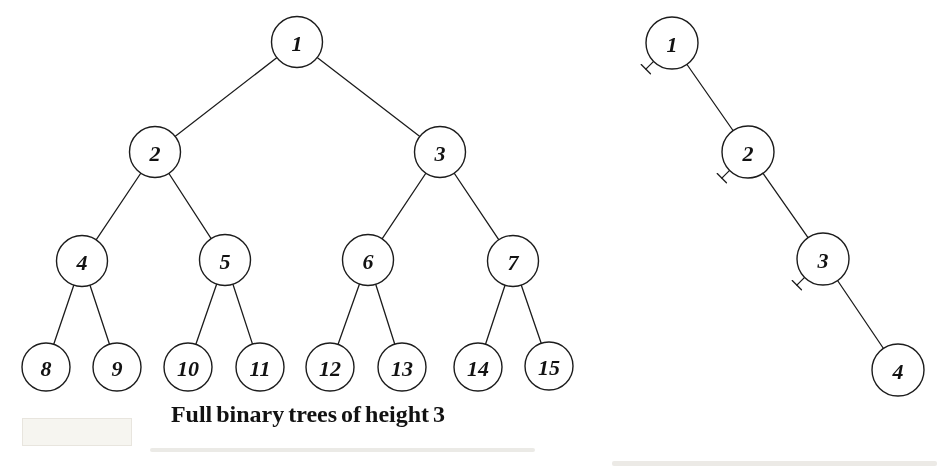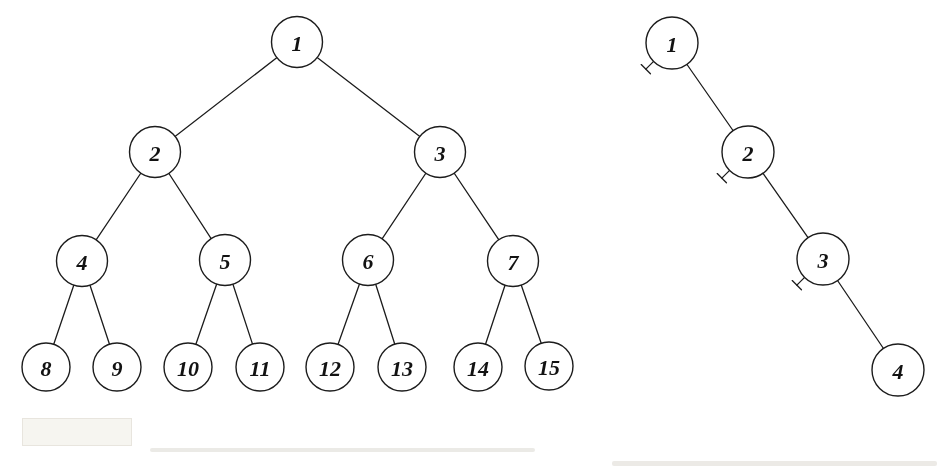--- a/index.html
+++ b/index.html
@@ -124,18 +124,19 @@
       <circle cx="672" cy="43" r="26" class="node"></circle>
       <text x="672" y="44" class="nodelabel">1</text>
       <circle cx="748" cy="152" r="26" class="node"></circle>
       <text x="748" y="153" class="nodelabel">2</text>
       <circle cx="823" cy="259" r="26" class="node"></circle>
       <text x="823" y="260" class="nodelabel">3</text>
       <circle cx="898" cy="370" r="26" class="node"></circle>
       <text x="898" y="371" class="nodelabel">4</text>
     </svg>
 
+  <div class="caption caption-left">Full binary trees of height 3</div>
 
 
   <div class="artifact-box"></div>
   <div class="artifact-strip-left"></div>
   <div class="artifact-strip-right"></div>
 </div>
 
 </body></html>

